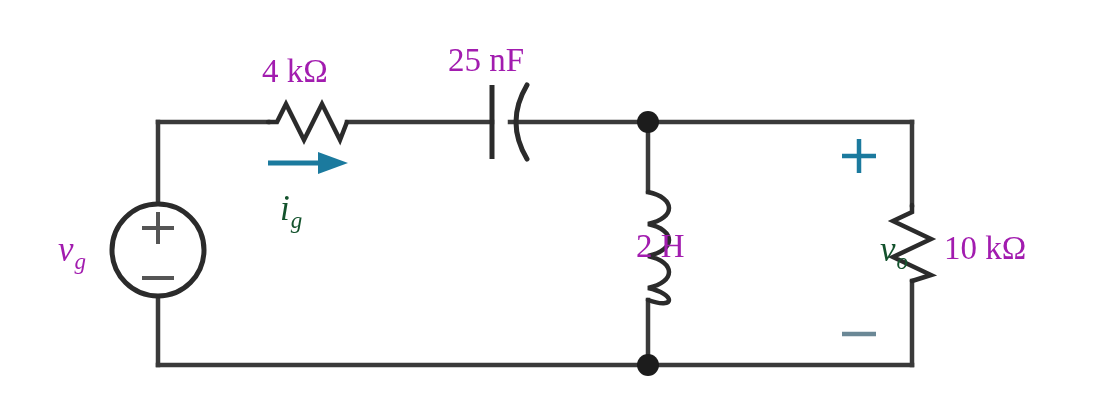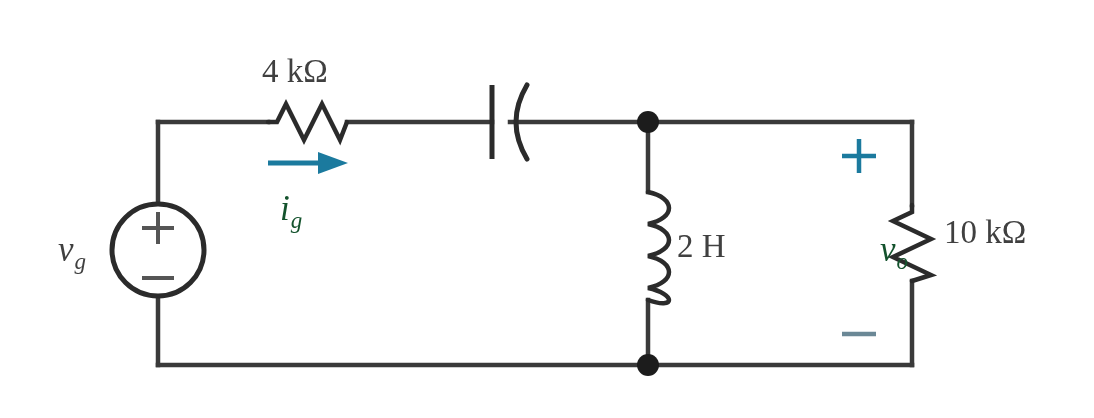--- a/index.html
+++ b/index.html
@@ -27,21 +27,21 @@
     display: block;
   }
   .lbl {
     position: absolute;
     white-space: nowrap;
     font-family: "Liberation Serif", "DejaVu Serif", serif;
     color: #2b2b2b;
     line-height: 1;
     -webkit-font-smoothing: antialiased;
   }
-  .lbl-dark { color: #404040; }
+  .lbl-dark { color: #a21caf; }
   .lbl-teal { color: #14532d; }
   .val { font-size: 33px; }
   .var {
     font-style: italic;
     font-size: 35px;
   }
   .var .sub {
     font-size: 23px;
     font-style: italic;
     position: relative;
@@ -115,22 +115,23 @@
       <line x1="842" y1="156" x2="876" y2="156"></line>
       <line x1="859" y1="139" x2="859" y2="173"></line>
     </g>
     <line x1="842" y1="334" x2="876" y2="334" stroke="#6b8896" stroke-width="4.5" stroke-linecap="butt"></line>
   </svg>
 
   <div class="lbl var lbl-dark" style="left:58px; top:232px;"><span>v</span><span class="sub">g</span></div>
 
   <div class="lbl val lbl-dark" style="left:262px; top:55px;">4 kΩ</div>
 
+  <div class="lbl val lbl-dark" style="left:448px; top:44px;">25 nF</div>
 
   <div class="lbl var lbl-teal" style="left:280px; top:191px;"><span>i</span><span class="sub">g</span></div>
 
-  <div class="lbl val lbl-dark" style="left:677px; top:230px;">2 H</div>
+  <div class="lbl val lbl-dark" style="left:636px; top:230px;">2 H</div>
 
   <div class="lbl var lbl-teal" style="left:838px; top:232px;margin-left:42px;"><span>v</span><span class="sub">o</span></div>
 
-  <div class="lbl val lbl-dark" style="left:944px; top:216px;">10 kΩ</div>
+  <div class="lbl val lbl-dark" style="left:944px; top:232px;">10 kΩ</div>
 
 </div>
 
 </body></html>

